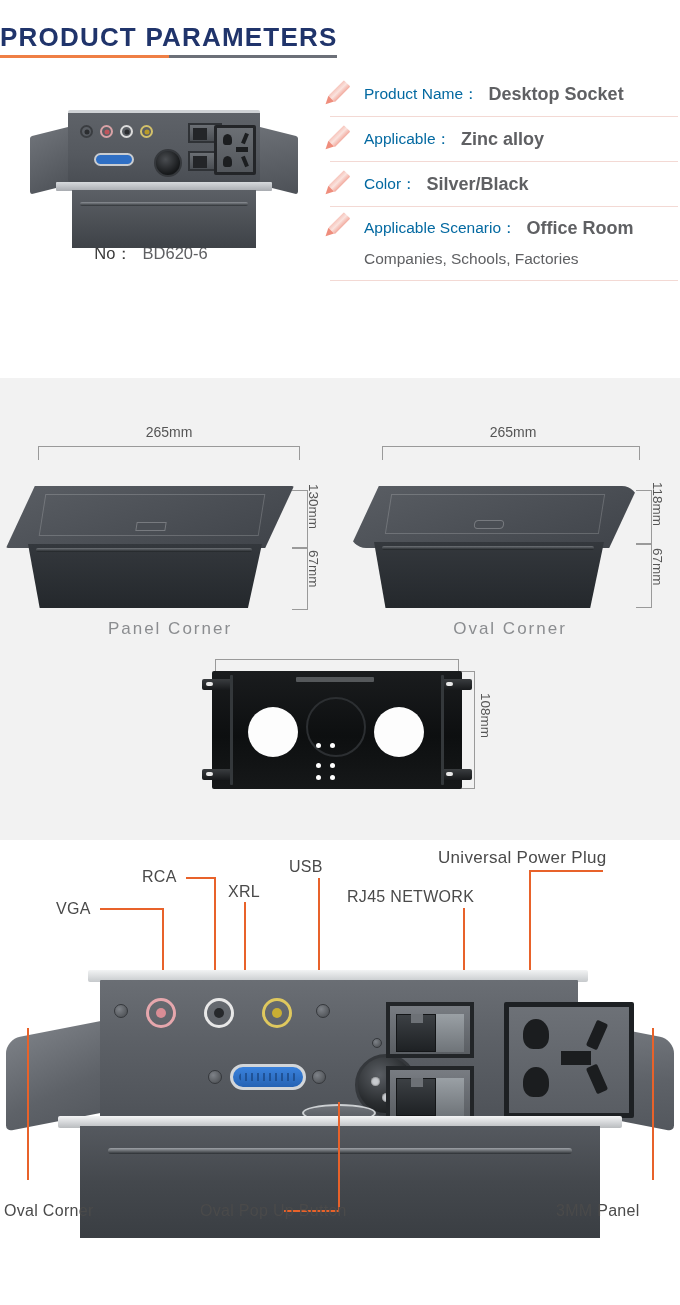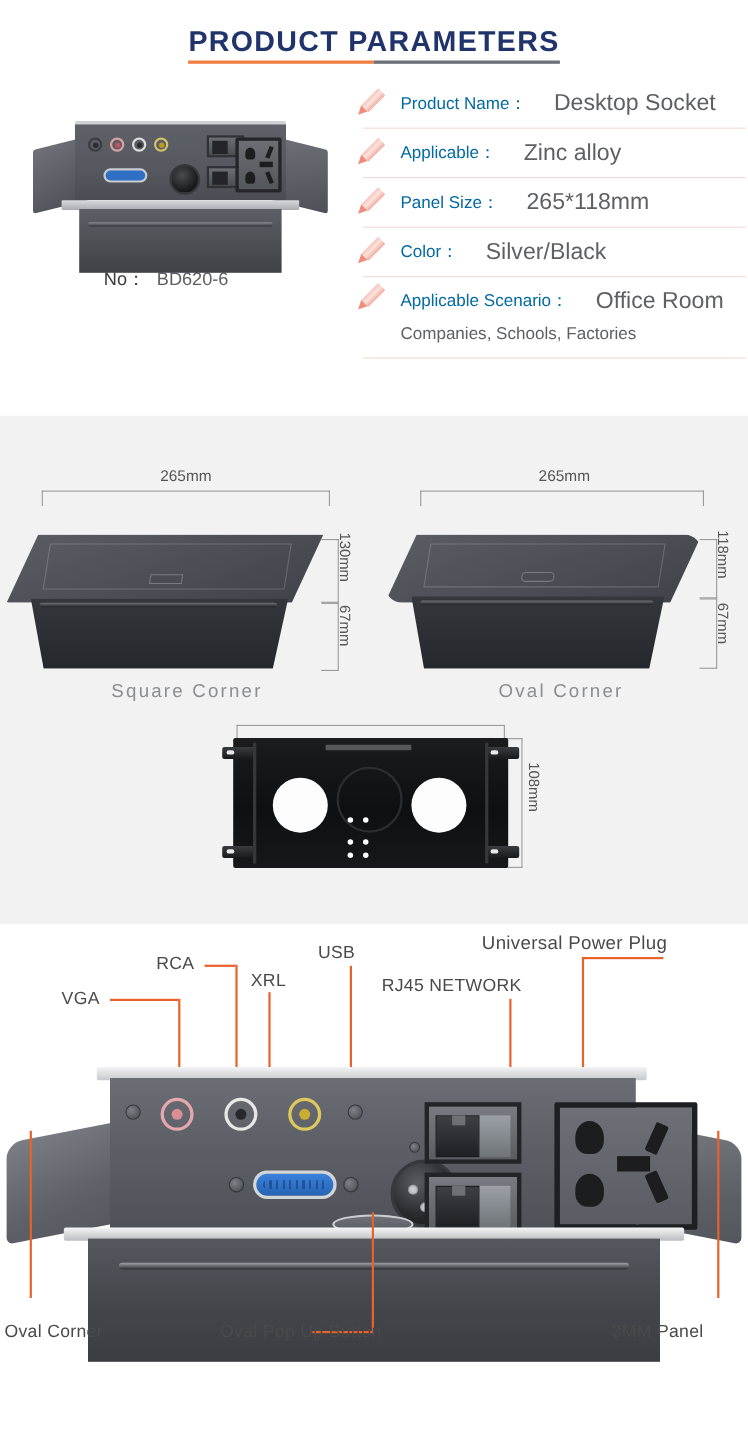--- a/index.html
+++ b/index.html
@@ -5,21 +5,21 @@
   * { box-sizing: border-box; margin: 0; padding: 0; }
   body {
     width: 680px; height: 1305px;
     font-family: "Liberation Sans", sans-serif;
     background: #ffffff;
     overflow: hidden;
     position: relative;
   }
 
   
-  .section-title-wrap { text-align: center; position: relative; text-decoration: underline; }
+  .section-title-wrap { text-align: left; position: relative; text-decoration: underline; }
   .section-title {
     display: inline-block;
     font-size: 26px;
     font-weight: bold;
     color: #20346b;
     letter-spacing: 1.2px;
     padding-bottom: 5px;
     position: relative;
   }
   .section-title .ul-left,
@@ -78,24 +78,25 @@
     border-right: 4.5px solid transparent;
     border-top: 8px solid #ef8d7c;
   }
 
   .spec-label {
     font-size: 15.5px;
     color: #0369a1;
     white-space: nowrap;
   }
   .spec-value {
-    font-size: 21px;
+    font-size: 18px;
     color: #5f6063;
-    margin-left: 25px;
+    margin-left: 10px;
     white-space: nowrap;
+    font-weight: bold;
   }
   .spec-cont-text { font-size: 15.5px; color: #5f6063; }
 
   .product-label {
     text-align: center;
     font-size: 16.5px;
     color: #3a3a3a;
     margin-top: 10px;
     padding-right: 28px;
   }
@@ -471,28 +472,20 @@
 
       <div class="spec-row">
         <span class="pencil-icon">
             <span class="body"></span>
             <span class="tip"></span>
           </span>
         <span class="spec-label">Applicable：</span>
         <span class="spec-value">Zinc alloy</span>
       </div>
 
-      <div class="spec-row">
-        <span class="pencil-icon">
-            <span class="body"></span>
-            <span class="tip"></span>
-          </span>
-        <span class="spec-label">Panel Size：</span>
-        <span class="spec-value">265*118mm</span>
-      </div>
 
 
       <div class="spec-row">
         <span class="pencil-icon">
             <span class="body"></span>
             <span class="tip"></span>
           </span>
         <span class="spec-label">Color：</span>
         <span class="spec-value">Silver/Black</span>
       </div>
@@ -534,21 +527,21 @@
         <div class="unit-btn" style="left:136px;top:98px;width:30px;height:9px;transform:skewX(-9deg);"></div>
         <div class="unit-body" style="left:28px;top:120px;width:234px;height:64px;clip-path:polygon(0 0,100% 0,94% 100%,5% 100%);"></div>
         <div class="unit-body-groove" style="left:36px;top:124px;width:216px;height:4px;"></div>
       </div>
 
       <div class="dim-side" style="left:292px;top:66px;height:58px;"></div>
       <div class="dim-side-label" style="left:306px;top:60px;">130mm</div>
       <div class="dim-side" style="left:292px;top:124px;height:62px;"></div>
       <div class="dim-side-label" style="left:306px;top:126px;">67mm</div>
 
-      <div class="type-caption">Square Corner</div>
+      <div class="type-caption">Panel Corner</div>
     </div>
 
     <div class="type-item">
       <div class="dim-top-label" style="left:48px;width:250px;">265mm</div>
       <div class="dim-top-bracket" style="left:42px;width:258px;"></div>
 
       <div class="unit">
         <div class="unit-top oval" style="left:10px;top:62px;width:288px;height:62px;clip-path:polygon(10% 0,100% 0,90% 100%,0% 100%);"></div>
         <div class="unit-top-inner" style="left:48px;top:70px;width:214px;height:40px;transform:skewX(-9deg);"></div>
         <div class="unit-btn" style="left:134px;top:96px;width:30px;height:9px;transform:skewX(-9deg);border-radius:4px;"></div>

